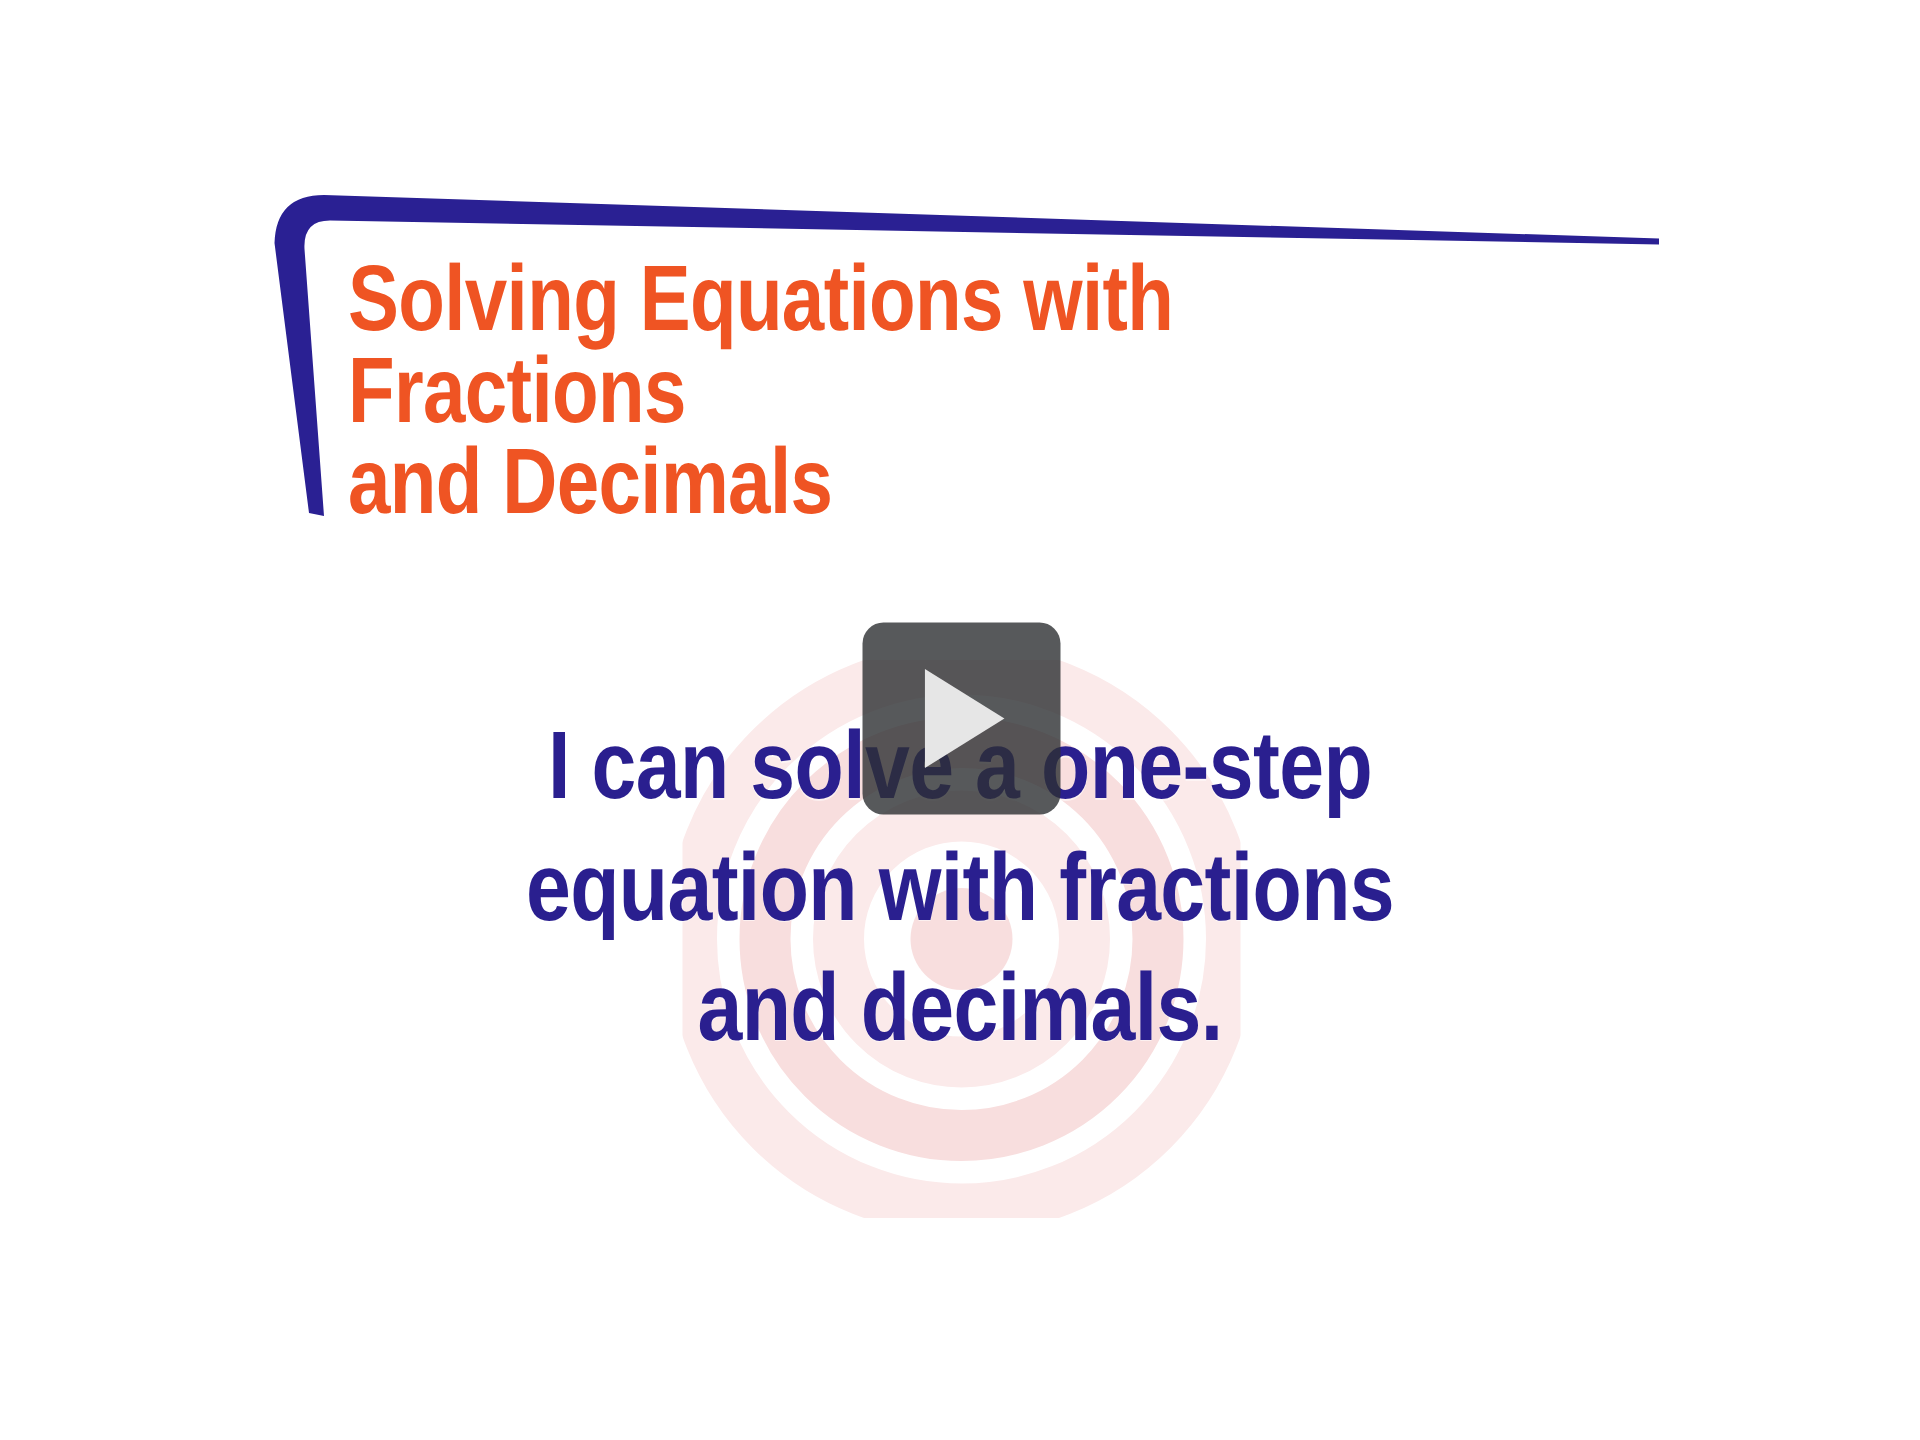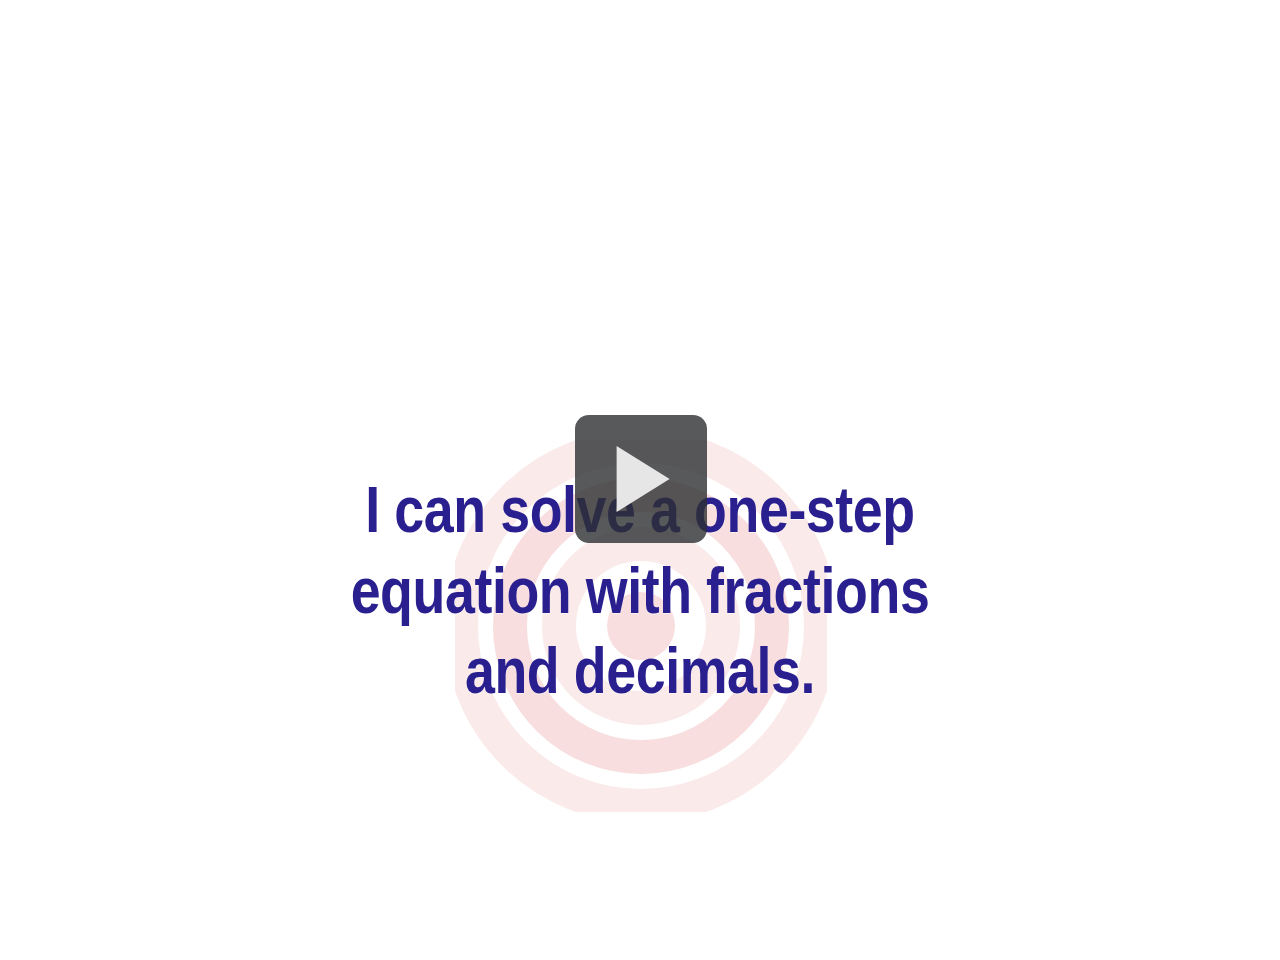--- a/index.html
+++ b/index.html
@@ -104,20 +104,37 @@
     border-top: 33px solid transparent;
     border-bottom: 33px solid transparent;
     border-left: 53px solid #E6E6E6;
   }
 </style>
 </head>
 <body>
 
 <div id="slide">
 
+  <div class="title-block">
+
+    <svg class="title-frame-svg" viewBox="0 0 930 225" xmlns="http://www.w3.org/2000/svg">
+      <path d="M 930 37
+               L 40 8
+               Q 8 8 7 40
+               L 30 220
+               L 40 222
+               L 27 44
+               Q 26 25 44 25
+               L 930 41
+               Z" fill="#2A2093"></path>
+    </svg>
+
+    <div class="title-text">Solving Equations with Fractions
+and Decimals</div>
+  </div>
 
   <div class="target-wrap">
     <svg viewBox="0 0 372 372" xmlns="http://www.w3.org/2000/svg">
       <circle cx="186" cy="186" r="180" fill="none" stroke="#FBEAEA" stroke-width="34"></circle>
       <circle cx="186" cy="186" r="131" fill="none" stroke="#F8DEDE" stroke-width="34"></circle>
       <circle cx="186" cy="186" r="82" fill="none" stroke="#FBEAEA" stroke-width="34"></circle>
       <circle cx="186" cy="186" r="34" fill="#F8DEDE"></circle>
     </svg>
   </div>
 

